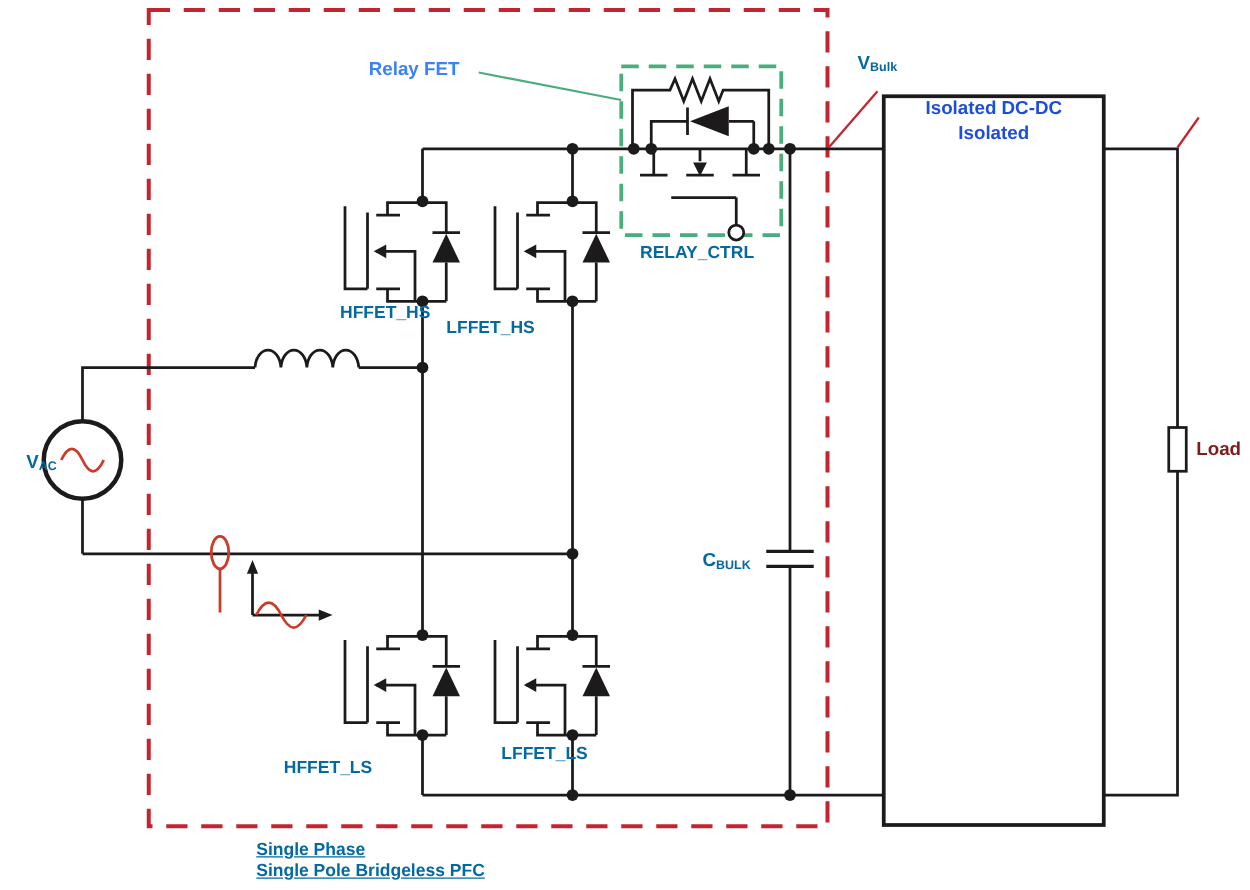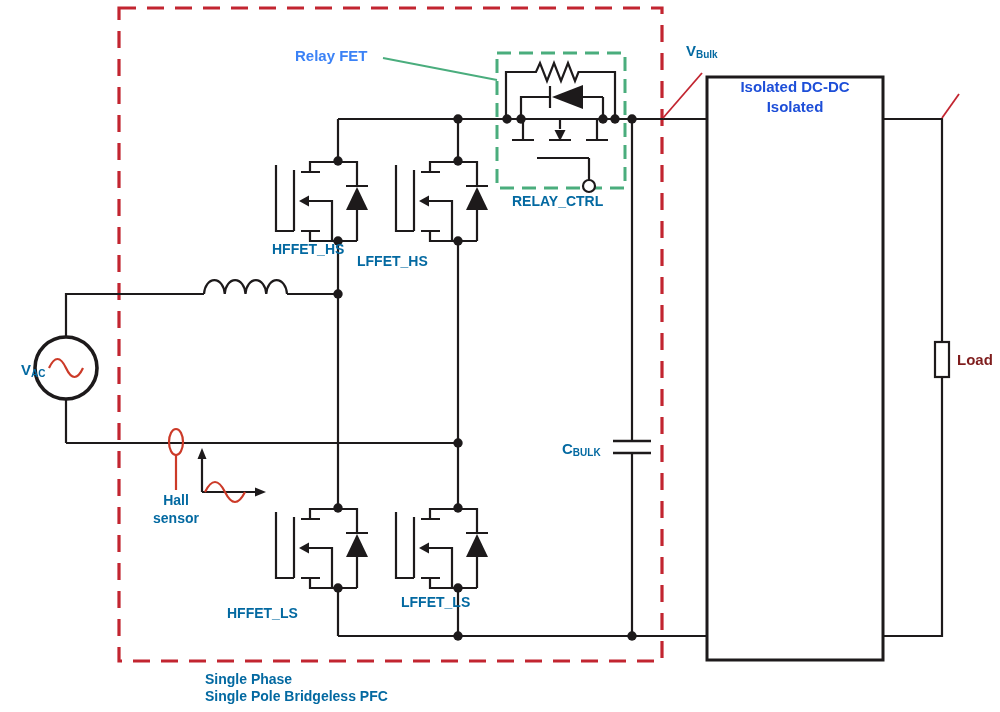--- a/index.html
+++ b/index.html
@@ -128,32 +128,28 @@
 <div class="lbl" style="left:512px;top:193px;">RELAY_CTRL</div>
 
 <div class="lbl" style="left:227px;top:241px;padding-left:45px;">HFFET_HS</div>
 
 <div class="lbl" style="left:357px;top:253px;">LFFET_HS</div>
 
 <div class="lbl" style="left:227px;top:605px;">HFFET_LS</div>
 
 <div class="lbl" style="left:357px;top:594px;margin-left:44px;">LFFET_LS</div>
 
-<div class="lbl center" id="hall-label" style="left:136px;top:491px;width:80px;">
-  <div>Hall</div>
-  <div>sensor</div>
-</div>
 
 <div class="lbl big" style="left:546px;top:440px;margin-left:16px;"><span>C</span><span class="sub">BULK</span></div>
 
 <div id="converter-label">
   <div>Isolated DC-DC</div>
   <div>Isolated</div>
 </div>
 
 <div class="lbl black big" style="left:957px;top:351px;">Load</div>
 
-<div class="lbl" id="footer-label" style="left:205px;top:671px;">
+<div class="lbl" id="footer-label" style="left:205px;top:671px;text-decoration:underline;">
   <div>Single Phase</div>
   <div>Single Pole Bridgeless PFC</div>
 </div>
 
 </div>
 
 </body></html>

